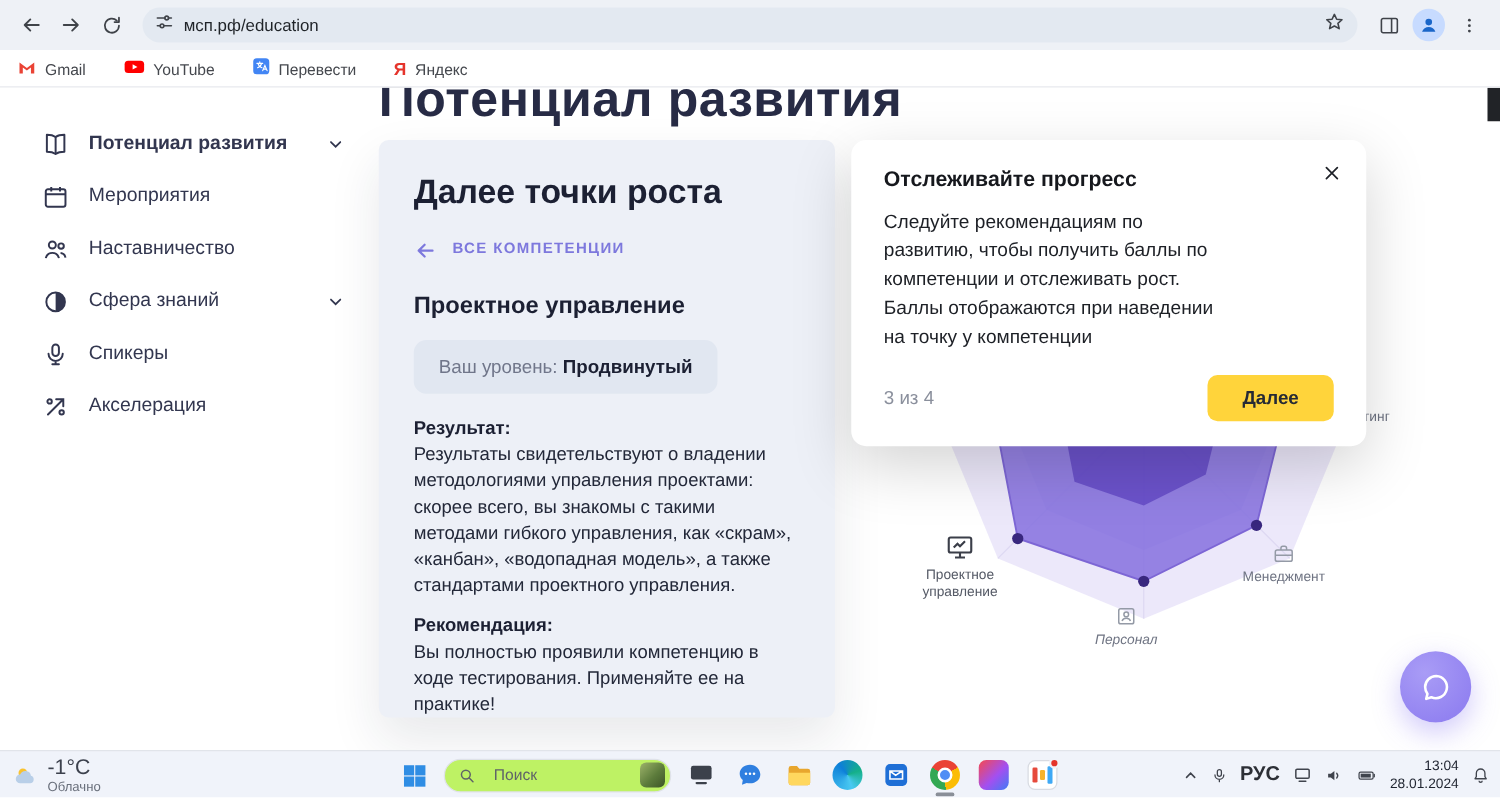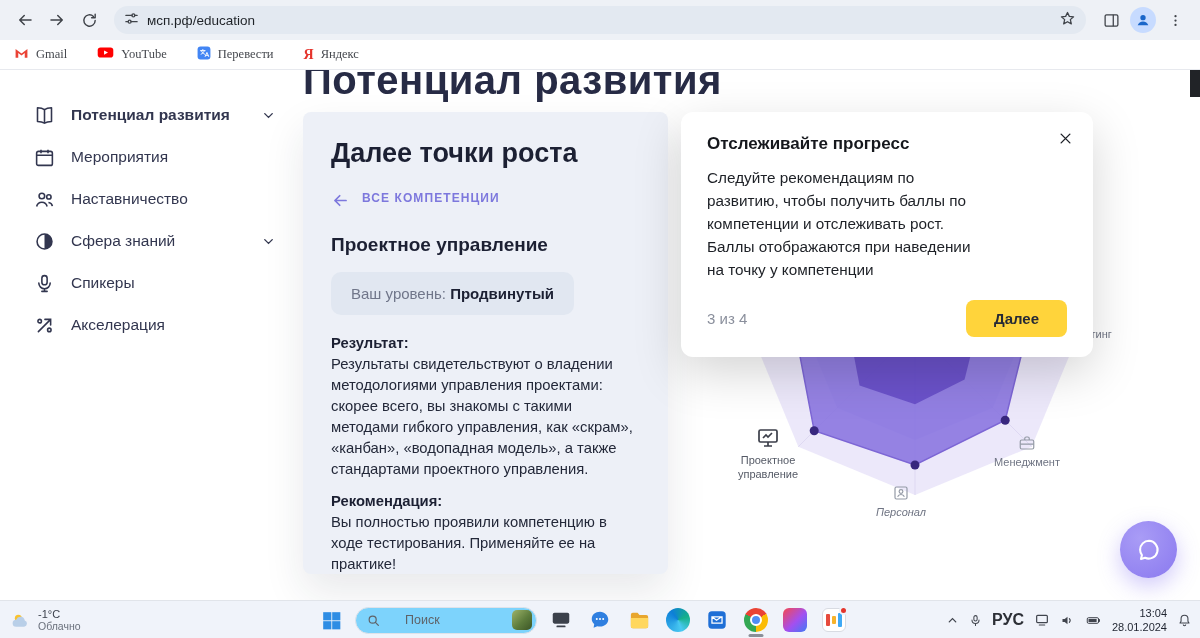--- a/index.html
+++ b/index.html
@@ -7,21 +7,21 @@
 
   
   .toolbar { position:absolute; top:0; left:0; width:1200px; height:40px; background:#eef1f6; display:flex; align-items:center; padding:0 10px; gap:2px; z-index:40; }
   .nav-btn { width:30px; height:30px; border-radius:50%; display:flex; align-items:center; justify-content:center; cursor:pointer; flex:0 0 auto; }
   .omnibox { flex:1; height:28px; background:#e3e9f1; border-radius:14px; display:flex; align-items:center; padding:0 10px 0 10px; margin:0 8px; min-width:0; }
   .omnibox .url { font-size:13.5px; color:#1f2328; margin-left:8px; white-space:nowrap; }
   .omnibox .sp { flex:1; }
   .avatar { width:26px; height:26px; border-radius:50%; background:#c7dbff; display:flex; align-items:center; justify-content:center; flex:0 0 auto; margin:0 2px; }
 
   .bookmarks { position:absolute; top:40px; left:0; width:1200px; height:30px; background:#ffffff; border-bottom:1px solid #e7e9ee; display:flex; align-items:center; padding:0 14px; gap:30px; z-index:40; }
-  .bm { display:flex; align-items:center; gap:7px; font-size:12.5px; color:#45484e; cursor:pointer;font-family:Liberation Serif, serif; }
+  .bm { display:flex; align-items:flex-end; gap:7px; font-size:12.5px; color:#45484e; cursor:pointer; }
   .yglyph { color:#e5342c; font-weight:bold; font-size:14px; }
 
   
   .content { position:absolute; top:70px; left:0; width:1200px; height:530px; background:#ffffff; overflow:hidden; }
 
   .sidebar { position:absolute; left:0; top:0; width:300px; height:530px; background:#ffffff; padding-top:24px; z-index:4; }
   .side-item { height:42px; display:flex; align-items:center; padding:0 24px 0 34px; gap:16px; font-size:15.5px; color:#32364f; cursor:pointer; }
   .side-item .lbl { flex:1; }
   .side-item.active .lbl { font-weight:bold; }
   .side-item svg.icn { flex:0 0 auto; color:#32364f; }
@@ -56,26 +56,26 @@
   .step { font-size:15px; color:#8a8f9c; }
   .next-btn { background:#ffd43b; border:none; border-radius:8px; padding:10px 28px; font-size:15px; font-weight:bold; color:#262a35; cursor:pointer; font-family:inherit; }
 
   .chat-fab { position:absolute; left:1120px; top:451px; width:57px; height:57px; border-radius:50%; background:radial-gradient(circle at 35% 30%, #a99cf6, #8a79ef); box-shadow:0 8px 22px rgba(120,100,240,.35); display:flex; align-items:center; justify-content:center; cursor:pointer; z-index:7; }
 
   .scroll-thumb { position:absolute; right:0; top:0; width:10px; height:27px; background:#212327; z-index:8; }
 
   
   .taskbar { position:absolute; left:0; top:600px; width:1200px; height:38px; background:#f0f3fa; border-top:1px solid #e1e4ea; z-index:50; }
   .weather { position:absolute; left:10px; top:0; height:38px; display:flex; align-items:center; gap:7px; cursor:pointer; }
-  .weather .t1 { font-size:11px; color:#3c414d; }
+  .weather .t1 { font-size:17px; color:#3c414d; }
   .weather .t2 { font-size:10.5px; color:#6a707c; }
   .tb-center { position:absolute; left:316px; top:0; height:38px; display:flex; align-items:center; gap:9px; }
   .tb-icon { width:30px; height:30px; display:flex; align-items:center; justify-content:center; border-radius:5px; cursor:pointer; position:relative; }
   .tb-icon.active::after { content:""; position:absolute; bottom:-2px; left:50%; transform:translateX(-50%); width:15px; height:3px; border-radius:2px; background:#8a8f98; }
-  .search-pill { width:182px; height:27px; background:#7dd3fc; border:1px solid #dfe2e9; border-radius:14px; display:flex; align-items:center; gap:25px; padding:0 4px 0 11px; cursor:pointer; }
+  .search-pill { width:182px; height:27px; background:#bef264; border:1px solid #dfe2e9; border-radius:14px; display:flex; align-items:center; gap:15px; padding:0 4px 0 11px; cursor:pointer; }
   .search-pill .ph { font-size:12.5px; color:#5f6368; flex:1; }
   .search-thumb { width:20px; height:20px; border-radius:5px; background:linear-gradient(135deg,#9db36a 0%,#5d7c3c 55%,#3c5526 100%); }
   .edge-icon { width:24px; height:24px; border-radius:50%; background:conic-gradient(from 160deg,#49c9f2,#0d7fd8 45%,#15b089 75%,#49c9f2); }
   .chrome-icon { width:24px; height:24px; border-radius:50%; background:conic-gradient(from -60deg,#ea4335 0 33%,#fbbc05 0 66%,#34a853 0 100%); position:relative; }
   .chrome-icon::after { content:""; position:absolute; inset:6px; border-radius:50%; background:#4f8df5; border:2.5px solid #fff; }
   .photos-icon { width:24px; height:24px; border-radius:6px; background:linear-gradient(135deg,#f6484f,#a34ff0 55%,#3f7bf5); }
   .store-icon { width:24px; height:24px; border-radius:6px; background:#ffffff; border:1px solid #d8dbe2; display:flex; align-items:center; justify-content:center; gap:2px; position:relative; }
   .store-icon i { display:block; width:4px; border-radius:1px; }
   .red-dot { position:absolute; top:-3px; right:-3px; width:9px; height:9px; border-radius:50%; background:#e4352c; border:2px solid #f0f3fa; }
   .tb-right { position:absolute; right:8px; top:0; height:38px; display:flex; align-items:center; gap:10px; }

